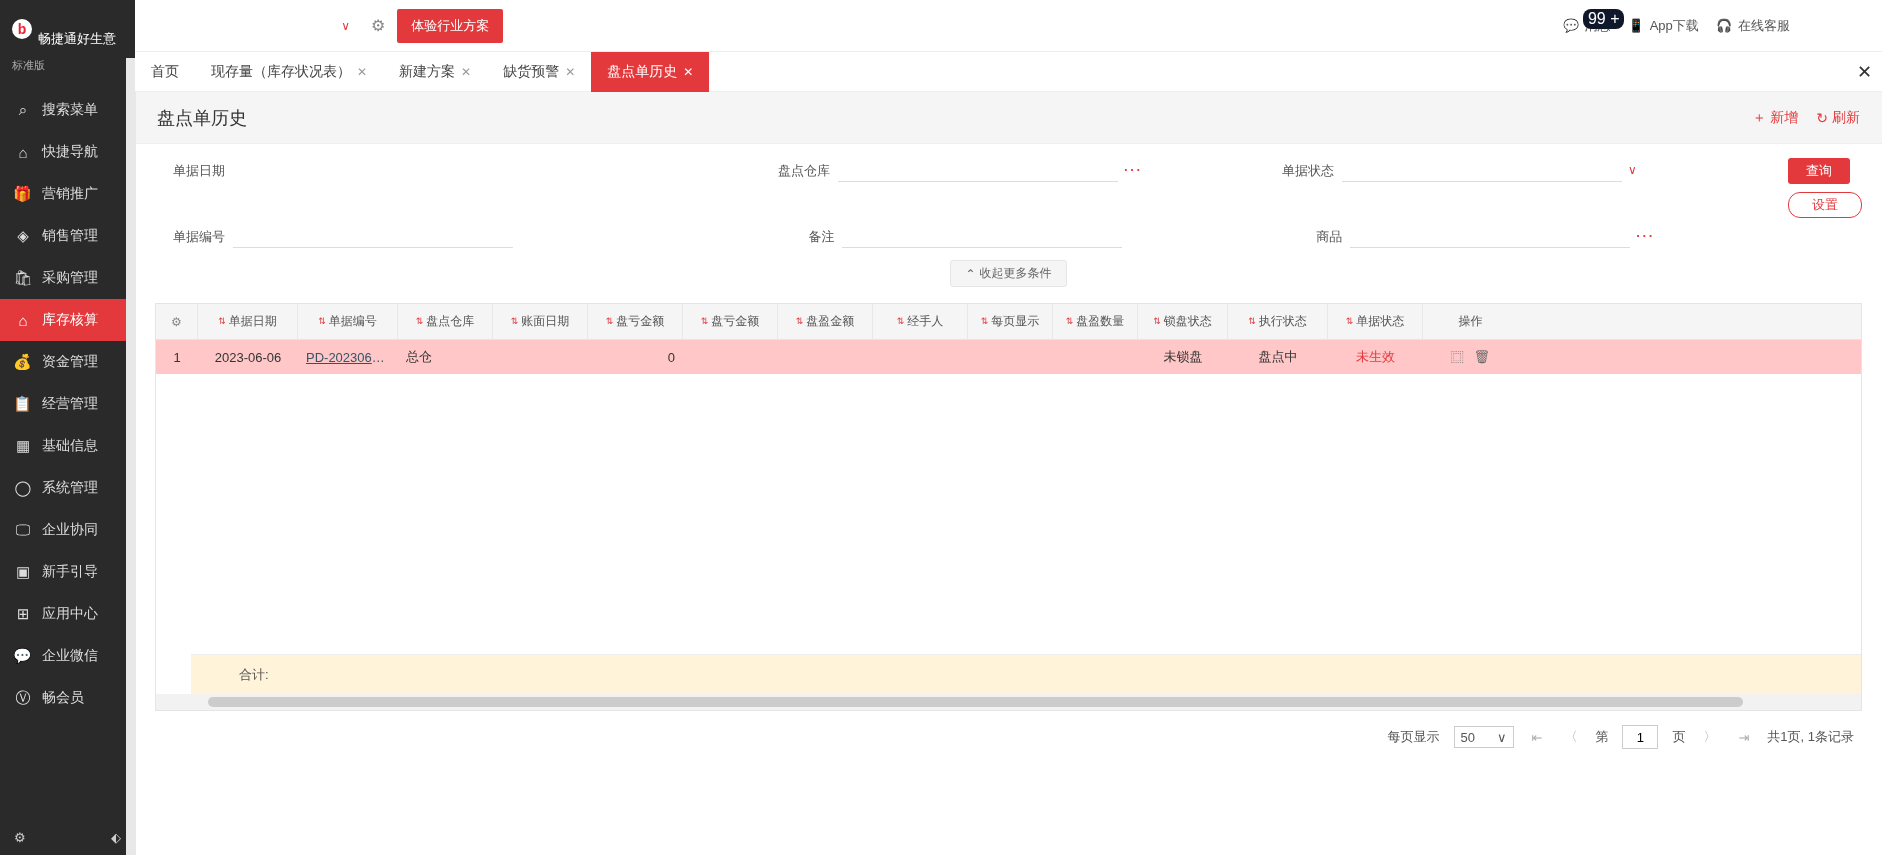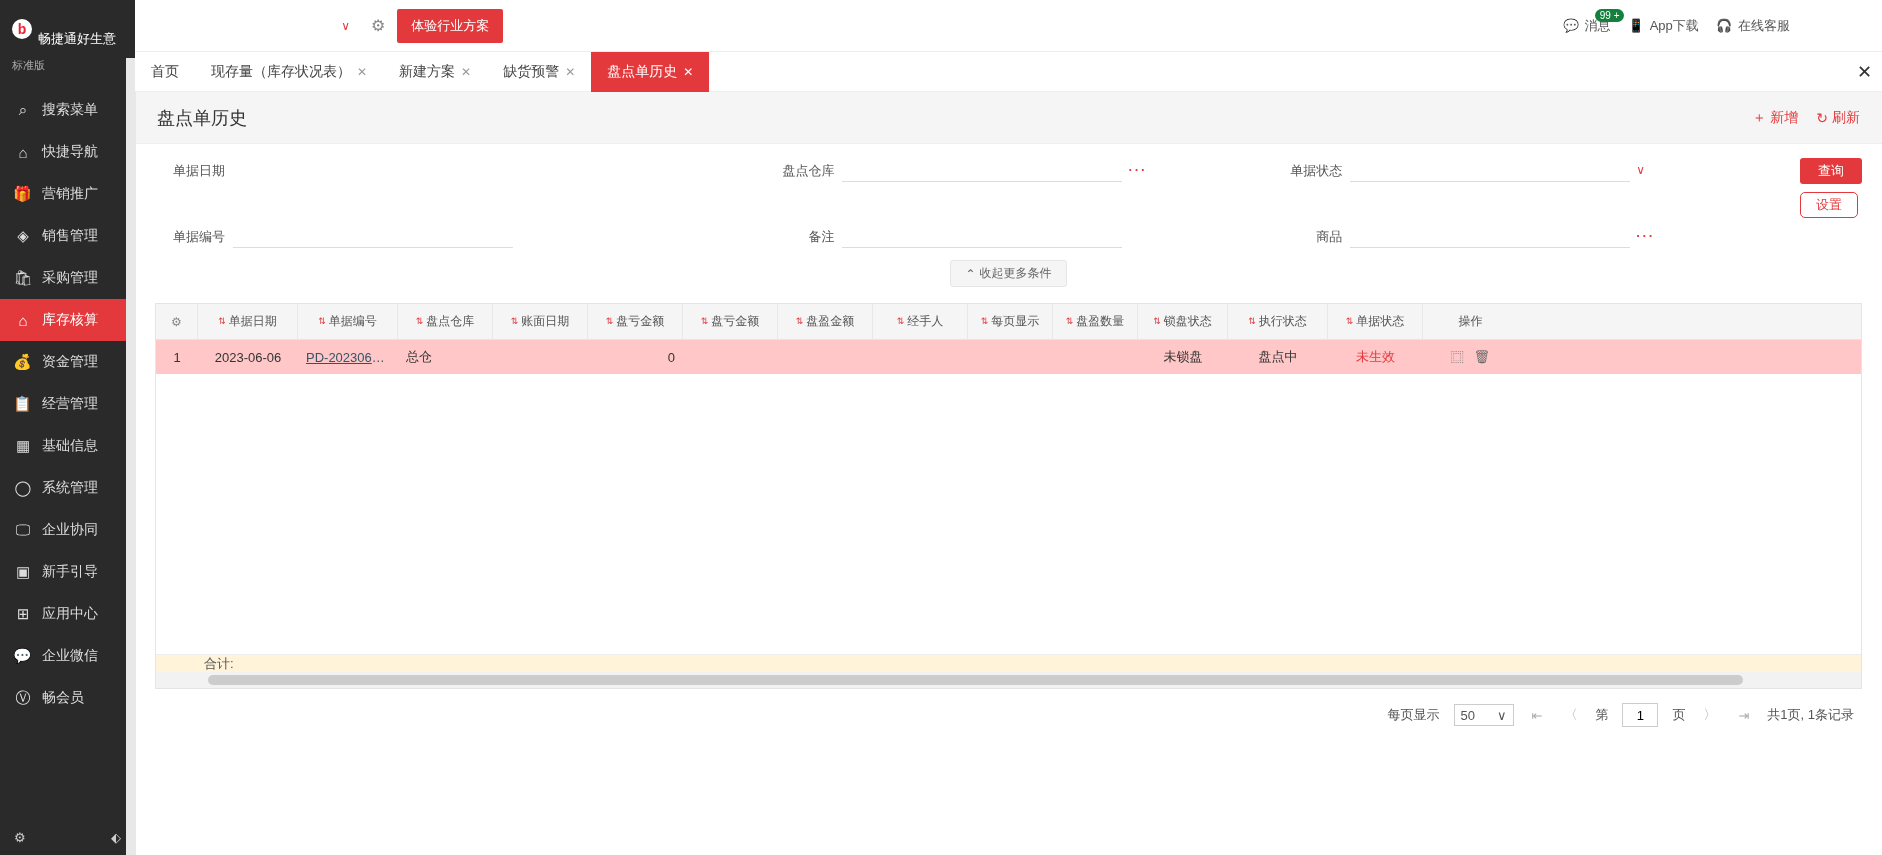--- a/index.html
+++ b/index.html
@@ -22,21 +22,21 @@
 
 
 .main { flex: 1; display: flex; flex-direction: column; background: #fff; }
 .topbar { height: 52px; display: flex; align-items: center; padding: 0 14px; gap: 12px; border-bottom: 1px solid #eee; }
 .org-dd { width: 210px; height: 32px; border: 1px solid transparent; display: flex; align-items: center; padding: 0 8px; color: #999; position: relative; }
 .org-dd .chev { color: #e4393c; margin-left: auto; font-size: 12px; }
 .gear { color: #888; font-size: 16px; cursor: pointer; }
 .promo-btn { background: #e4393c; color: #fff; height: 34px; padding: 0 14px; border: none; border-radius: 2px; font-size: 13px; cursor: pointer; }
 .topbar-right { margin-left: auto; display: flex; align-items: center; gap: 18px; color: #555; }
 .tb-item { display: flex; align-items: center; gap: 5px; cursor: pointer; position: relative; }
-.badge { position: absolute; top: -8px; right: -14px; background: #15803d; color: #fff; font-size: 10px; padding: 1px 5px; border-radius: 8px; }
+.badge { position: absolute; top: -8px; right: -14px; background: #0f172a; color: #fff; font-size: 16px; padding: 1px 5px; border-radius: 8px; }
 
 
 .tabbar { height: 40px; display: flex; align-items: center; background: #fff; border-bottom: 1px solid #eee; position: relative; }
 .tab { padding: 0 16px; height: 40px; display: flex; align-items: center; gap: 6px; cursor: pointer; color: #444; font-size: 14px; }
 .tab .x { color: #999; font-size: 12px; }
 .tab.active { background: #e4393c; color: #fff; }
 .tab.active .x { color: #fff; }
 .tabbar-close { position: absolute; right: 10px; font-size: 18px; cursor: pointer; color: #333; }
 
 
@@ -53,21 +53,21 @@
 .f-body { flex: 1; }
 .date-chips { display: flex; gap: 8px; align-items: center; font-size: 13px; }
 .chip { color: #555; cursor: pointer; padding: 2px 6px; }
 .chip.active { background: #e4393c; color: #fff; border-radius: 10px; padding: 2px 8px; }
 .date-range { color: #666; font-size: 13px; margin-top: 2px; }
 .f-input { border: none; border-bottom: 1px solid #ddd; width: 280px; height: 24px; outline: none; font-size: 13px; }
 .f-ellipsis { color: #e4393c; cursor: pointer; margin-left: 6px; letter-spacing: 2px; font-weight: bold; }
 .f-chev { color: #e4393c; cursor: pointer; margin-left: 260px; font-size: 12px; }
 .filter-btns { display: flex; flex-direction: column; gap: 8px; margin-left: 20px; }
 .btn-query { background: #e4393c; color: #fff; border: none; width: 62px; height: 26px; border-radius: 3px; cursor: pointer; font-size: 13px; }
-.btn-set { background: #fff; color: #e4393c; border: 1px solid #e4393c; width: 58px; height: 26px; border-radius: 5px; cursor: pointer; font-size: 13px; }
+.btn-set { background: #fff; color: #e4393c; border: 1px solid #e4393c; width: 74px; height: 26px; border-radius: 12px; cursor: pointer; font-size: 13px; }
 .collapse-bar { text-align: center; padding: 6px 0; }
 .collapse-btn { display: inline-flex; align-items: center; gap: 4px; background: #f5f5f5; border: 1px solid #e5e5e5; padding: 4px 14px; border-radius: 3px; color: #666; cursor: pointer; font-size: 12px; }
 
 
 .table-wrap { margin: 10px 20px 0; border: 1px solid #e5e5e5; background: #fff; }
 .thead { display: flex; background: #f5f5f5; height: 36px; align-items: center; font-size: 12px; color: #555; border-bottom: 1px solid #e5e5e5; }
 .th, .td { padding: 0 8px; text-align: center; overflow: hidden; white-space: nowrap; text-overflow: ellipsis; }
 .th { display: flex; align-items: center; justify-content: center; gap: 3px; height: 100%; border-right: 1px solid #e8e8e8; }
 .th:last-child { border-right: none; }
 .sort { color: #e4393c; font-size: 9px; line-height: 1; }
@@ -82,21 +82,21 @@
 .c-qty { width: 85px; }
 .c-lock { width: 90px; }
 .c-exec { width: 100px; }
 .c-stat { width: 95px; }
 .c-op { width: 95px; }
 .trow { display: flex; height: 34px; align-items: center; background: #ffc7c7; font-size: 13px; }
 .td-link { color: #356; text-decoration: underline; cursor: pointer; }
 .td-red { color: #e4393c; }
 .td-op { display: flex; gap: 10px; justify-content: center; color: #666; }
 .tbody-space { height: 280px; }
-.tfoot { background: #fff3d9; height: 18px; display: flex; align-items: center; padding-left: 48px; font-size: 13px; color: #555; border-top: 1px solid #eee; }
+.tfoot { background: #fff3d9; height: 40px; display: flex; align-items: center; padding-left: 48px; font-size: 13px; color: #555; border-top: 1px solid #eee; margin-left: 35px; }
 .hscroll { height: 16px; background: #f2f2f2; position: relative; }
 .hscroll-thumb { position: absolute; left: 52px; width: 90%; height: 10px; top: 3px; background: #ccc; border-radius: 5px; }
 
 
 .pager { display: flex; align-items: center; justify-content: flex-end; padding: 14px 28px; gap: 14px; color: #555; font-size: 13px; }
 .pg-sel { border: 1px solid #ccc; height: 22px; width: 60px; padding: 0 6px; display: flex; align-items: center; justify-content: space-between; cursor: pointer; }
 .pg-btn { color: #aaa; cursor: pointer; padding: 0 4px; }
 .pg-input { width: 36px; height: 24px; border: 1px solid #ccc; text-align: center; font-size: 13px; }
 </style>
 </head>

